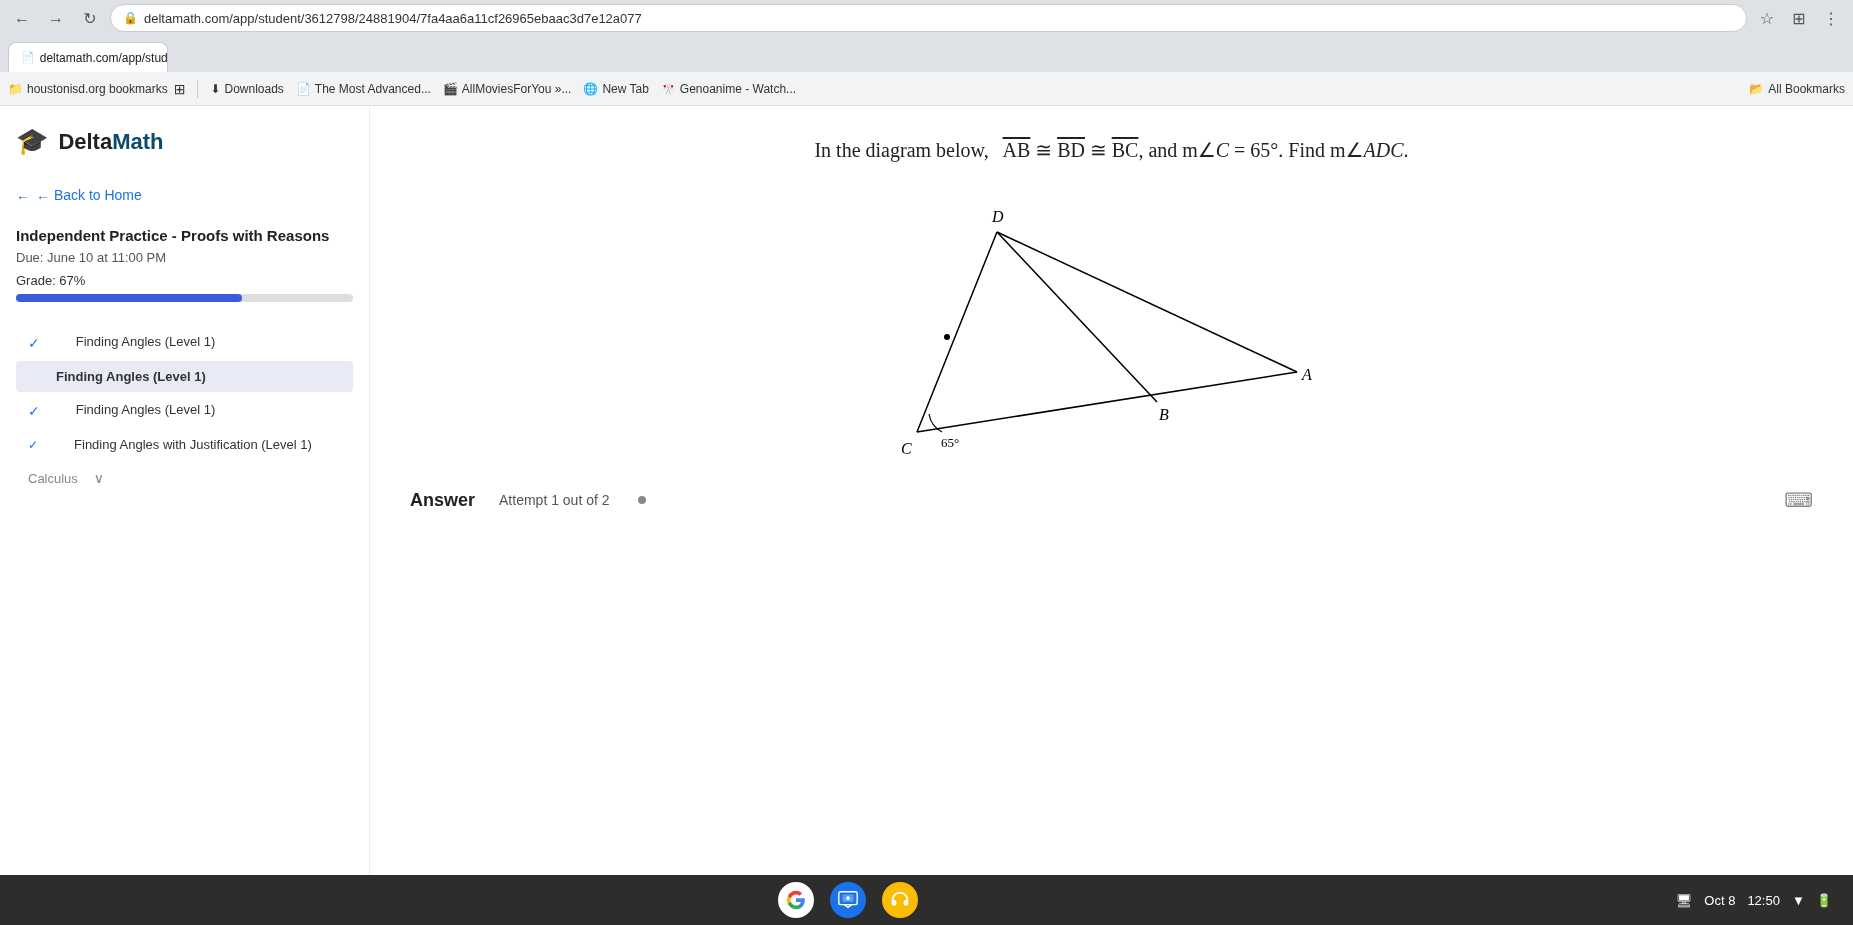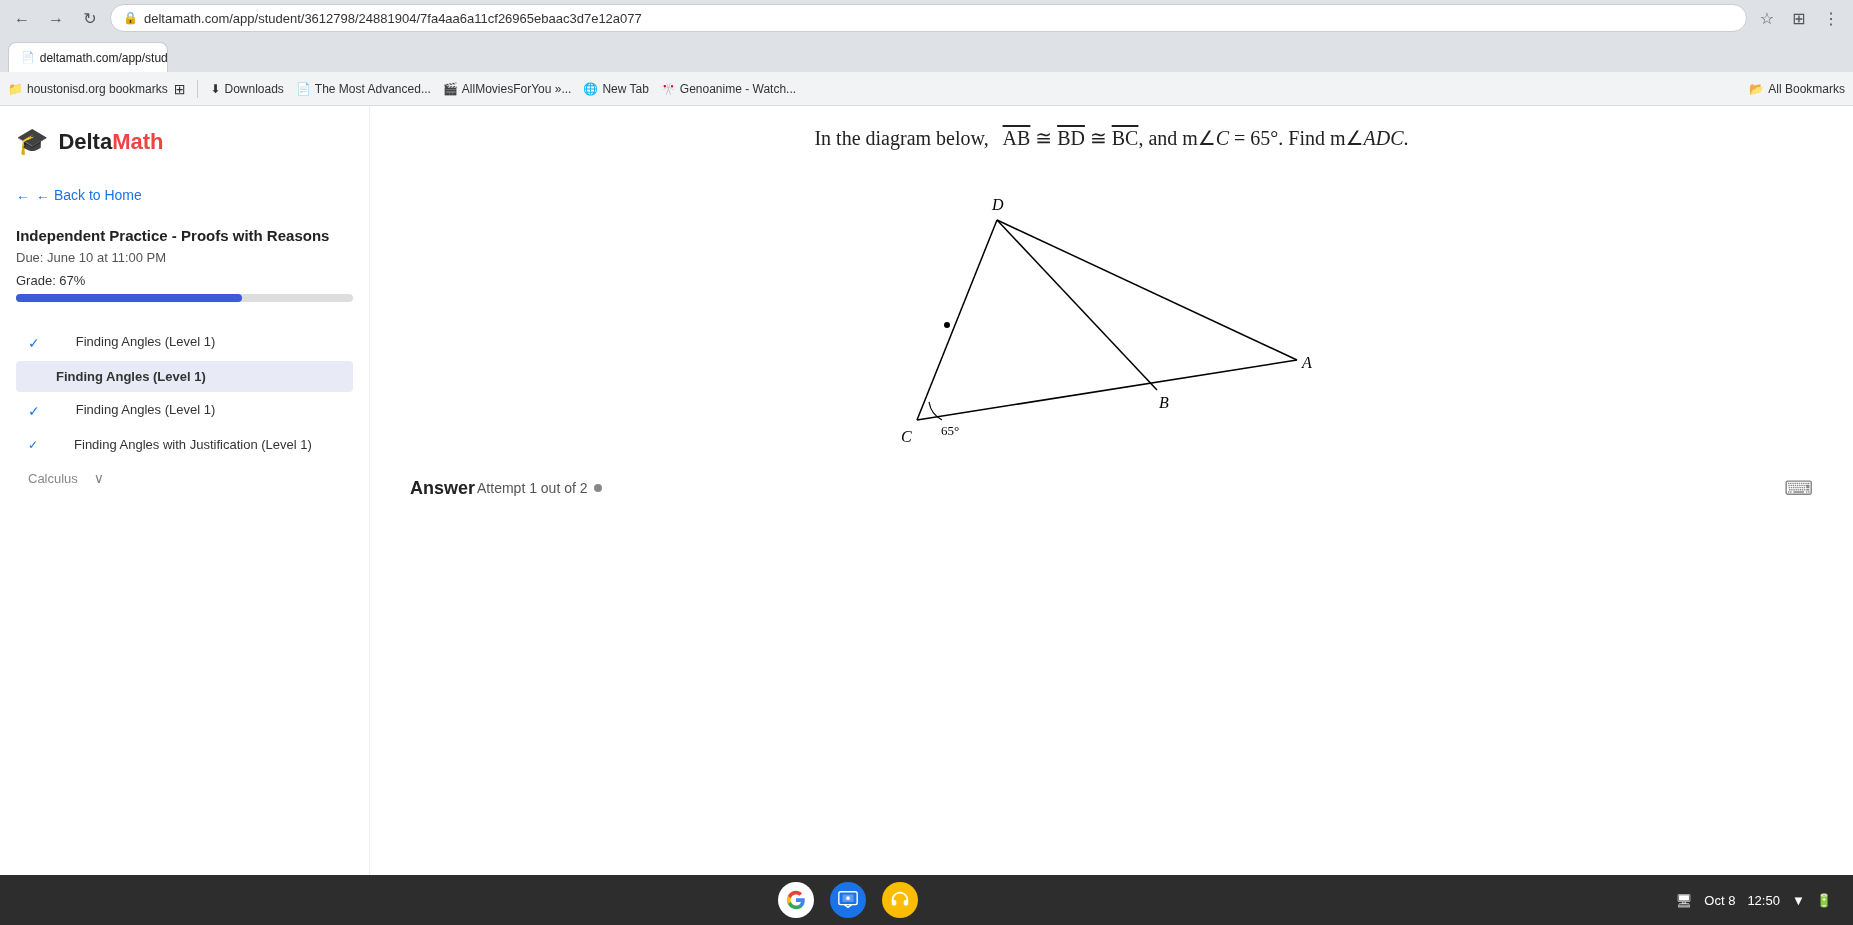--- a/index.html
+++ b/index.html
@@ -39,31 +39,31 @@
     .sidebar-item.active { background: #e8eaf6; font-weight: bold; }
     .sidebar-item.completed { color: #333; }
     .check-icon { color: #1a73e8; font-size: 14px; margin-top: 1px; }
     .sidebar-item-text { flex: 1; padding-left: 28px; }
     .sidebar-item-collapsed { display: flex; align-items: center; gap: 16px; padding: 8px 12px; font-size: 13px; color: #888; cursor: pointer; }
     .chevron-icon { font-size: 14px; color: #888; }
 
     .log-out-btn { color: #1a73e8; font-size: 14px; background: none; border: none; cursor: pointer; margin-top: 16px; display: block; }
 
     
-    .main-content { flex: 1; padding: 20px 40px; overflow-y: auto; position: relative; }
+    .main-content { flex: 1; padding: 32px 40px; overflow-y: auto; position: relative; }
     
     .deltamath-header { display: flex; align-items: center; gap: 10px; margin-bottom: 30px; }
 
     .problem-statement { font-size: 20px; color: #222; text-align: center; margin-bottom: 30px; font-family: 'Times New Roman', serif; }
 
     .diagram-area { display: flex; justify-content: center; margin-bottom: 16px; }
 
     .diagram-note { text-align: center; font-size: 13px; color: #555; font-style: italic; margin-bottom: 24px; }
 
-    .answer-section { display: flex; align-items: center; gap: 2px; margin-bottom: 16px; }
+    .answer-section { display: flex; align-items: center; gap: 24px; margin-bottom: 16px; }
     .answer-label { font-size: 18px; font-weight: bold; color: #222; }
     .attempt-text { font-size: 14px; color: #555; }
     .keyboard-icon { margin-left: auto; color: #888; font-size: 20px; }
 
     .answer-dot { width: 8px; height: 8px; background: #888; border-radius: 50%; margin: 0 4px; }
 
     
     .taskbar { height: 50px; background: #2d2d2d; display: flex; align-items: center; justify-content: space-between; padding: 0 20px; position: fixed; bottom: 0; left: 0; right: 0; }
     .taskbar-left { display: flex; gap: 12px; }
     .taskbar-center { display: flex; gap: 16px; }
@@ -137,21 +137,21 @@
     </div>
   </div>
 </div>
 
 <div class="page">
 
   <div class="sidebar">
 
     <div class="deltamath-header">
       <span style="font-size:26px;">🎓</span>
-      <span style="font-size:22px; font-weight:bold; color:#222;"><span style="color:#222;">Delta</span><span style="color:#ef4444;">Math</span></span>
+      <span style="font-size:22px; font-weight:bold; color:#222;"><span style="color:#222;">Delta</span><span style="color:#0c4a6e;">Math</span></span>
     </div>
 
     <a class="back-link">
       <span>←</span>
       <span style="margin-left:2px;">← Back to Home</span>
     </a>
 
     <div class="assignment-title">Independent Practice - Proofs with Reasons</div>
     <div class="due-date">Due: June 10 at 11:00 PM</div>
     <div class="grade-label">Grade: 67%</div>

